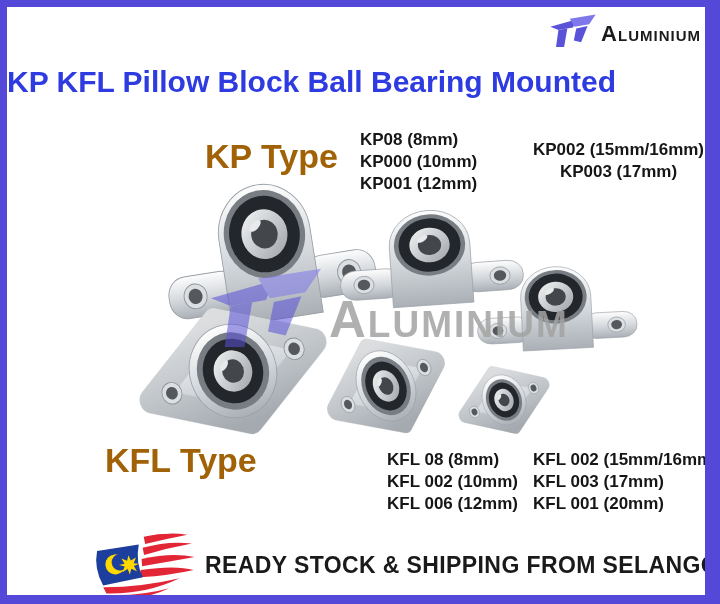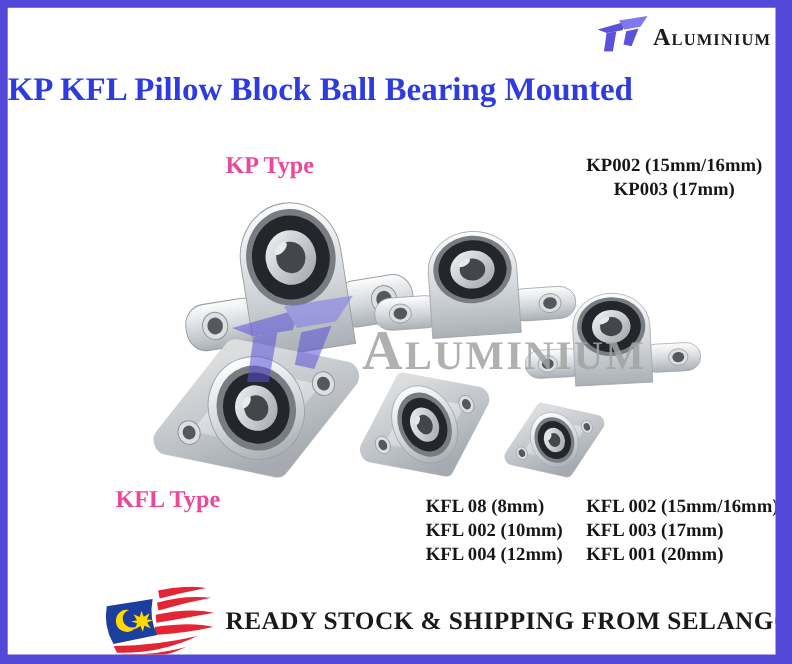--- a/index.html
+++ b/index.html
@@ -5,21 +5,21 @@
   html,body{margin:0;padding:0;background:#ffffff;}
   *{box-sizing:border-box;}
   .poster{
     position:relative;
     width:720px;height:604px;
     background:#ffffff;
     border-style:solid;
     border-color:#5448d8;
     border-width:7px 15px 9px 7px;
     overflow:hidden;
-    font-family:Liberation Serif, serif;
+    font-family:Liberation Sans, sans-serif;
   }
   
   .brand-logo{
     position:absolute;top:6px;right:4px;
     display:flex;align-items:flex-end;gap:2px;
     z-index:5;
   }
   .brand-logo svg{width:52px;height:34px;display:block;}
   .logotype{
     display:inline-block;
@@ -31,21 +31,21 @@
   
   .poster-title{
     position:absolute;top:58px;left:0;width:100%;
     margin:0;text-align:left;
     font-size:30px;font-weight:bold;color:#2e3be0;
     letter-spacing:0px;z-index:4;
   }
   
   .type-label{
     position:absolute;
-    font-size:22px;font-weight:bold;color:#ec4899;
+    font-size:34px;font-weight:bold;color:#a16207;
     z-index:4;line-height:1;
   }
   .kp-label{left:198px;top:132px;}
   .kfl-label{left:98px;top:436px;}
   
   .specs{
     position:absolute;z-index:4;
     font-size:17px;font-weight:bold;color:#161616;
     line-height:22px;white-space:nowrap;
   }
@@ -193,31 +193,34 @@
 
   <div class="watermark">
     <svg viewBox="0 0 60 42">
         <use href="#fv-mark"></use>
       </svg>
     <span class="watermark-text">ALUMINIUM</span>
   </div>
 
   <div class="type-label kp-label">KP Type</div>
   <div class="specs kp-specs-left">
+    <div class="spec-line">KP08 (8mm)</div>
+    <div class="spec-line">KP000 (10mm)</div>
+    <div class="spec-line">KP001 (12mm)</div>
   </div>
   <div class="specs kp-specs-right">
     <div class="spec-line">KP002 (15mm/16mm)</div>
     <div class="spec-line">KP003 (17mm)</div>
   </div>
 
   <div class="type-label kfl-label">KFL Type</div>
   <div class="specs kfl-specs-left">
     <div class="spec-line">KFL 08 (8mm)</div>
     <div class="spec-line">KFL 002 (10mm)</div>
-    <div class="spec-line">KFL 004 (12mm)</div>
+    <div class="spec-line">KFL 006 (12mm)</div>
   </div>
   <div class="specs kfl-specs-right">
     <div class="spec-line">KFL 002 (15mm/16mm)</div>
     <div class="spec-line">KFL 003 (17mm)</div>
     <div class="spec-line">KFL 001 (20mm)</div>
   </div>
 
   <div class="footer-flag">
     <svg viewBox="0 0 120 70">
         <use href="#my-flag"></use>

